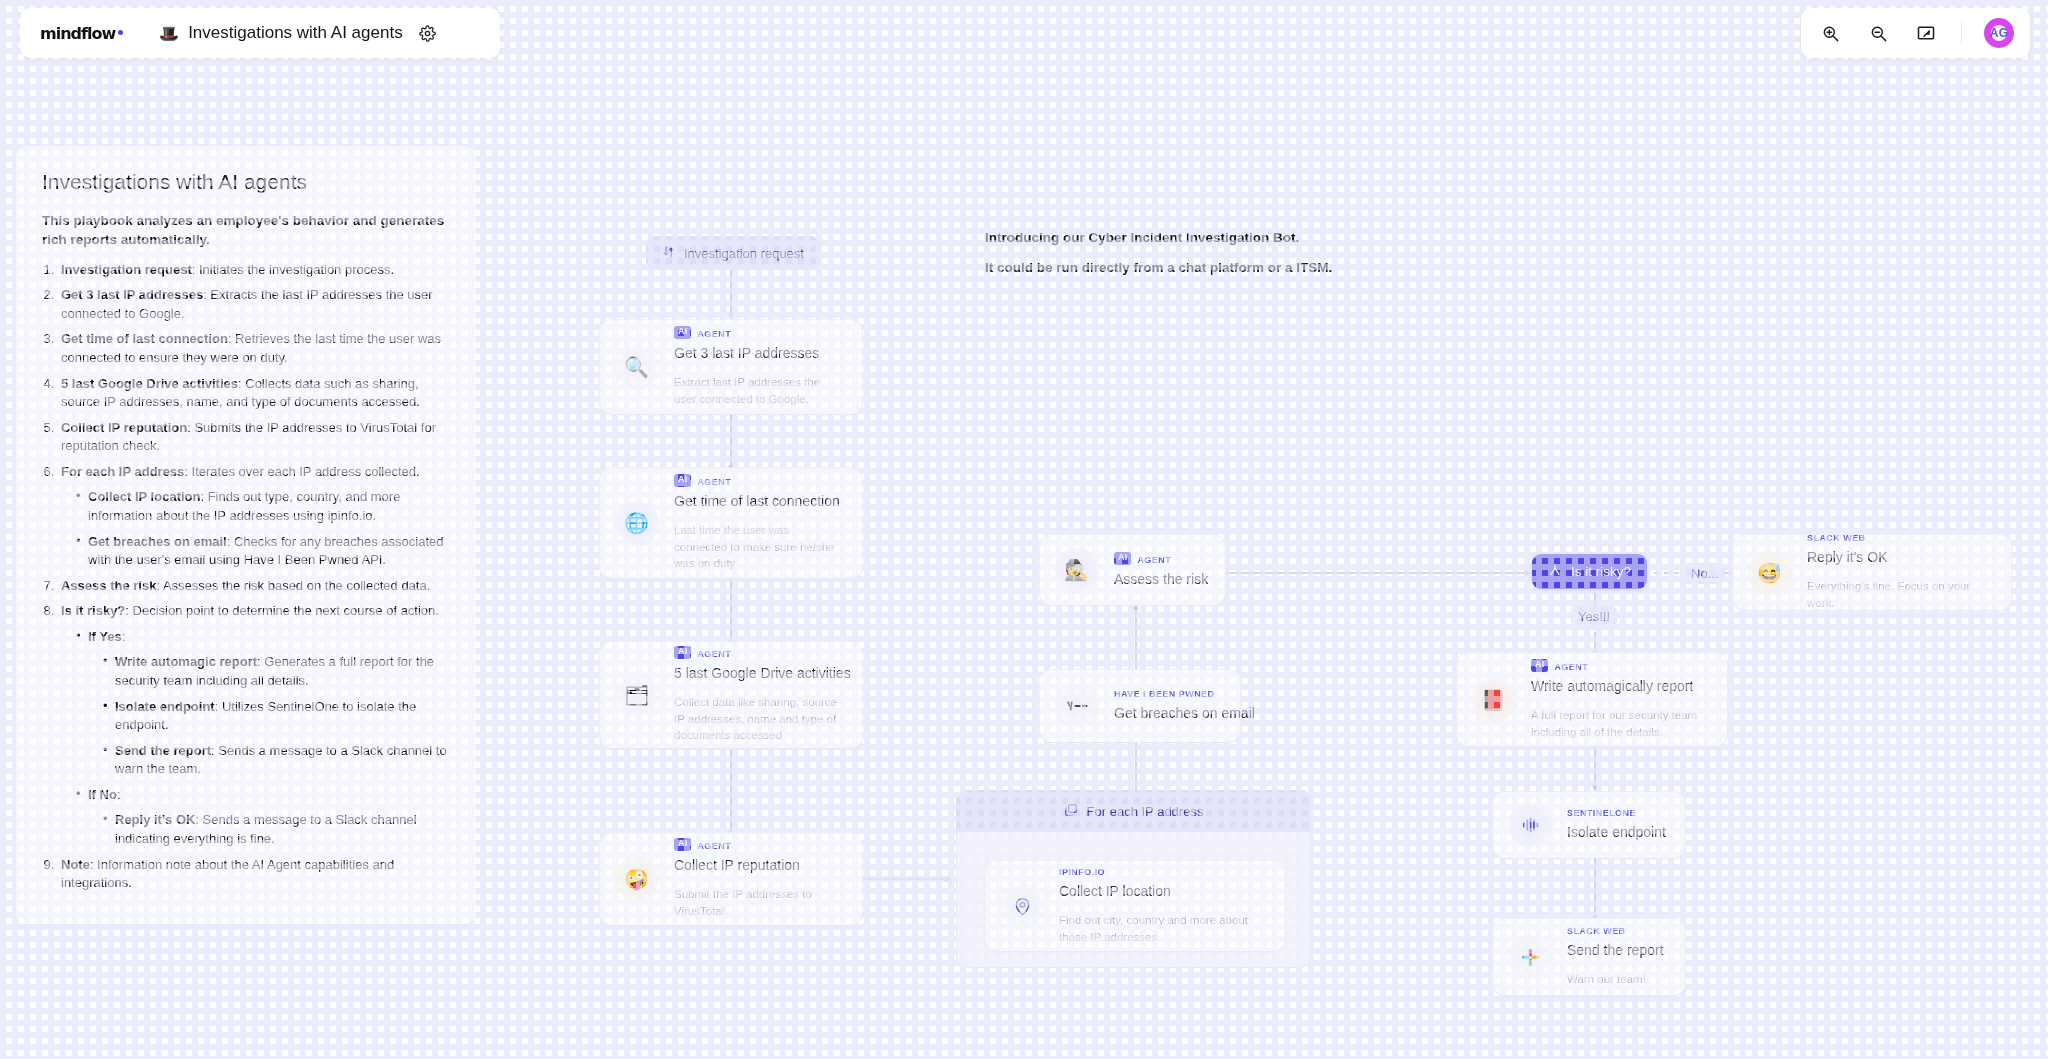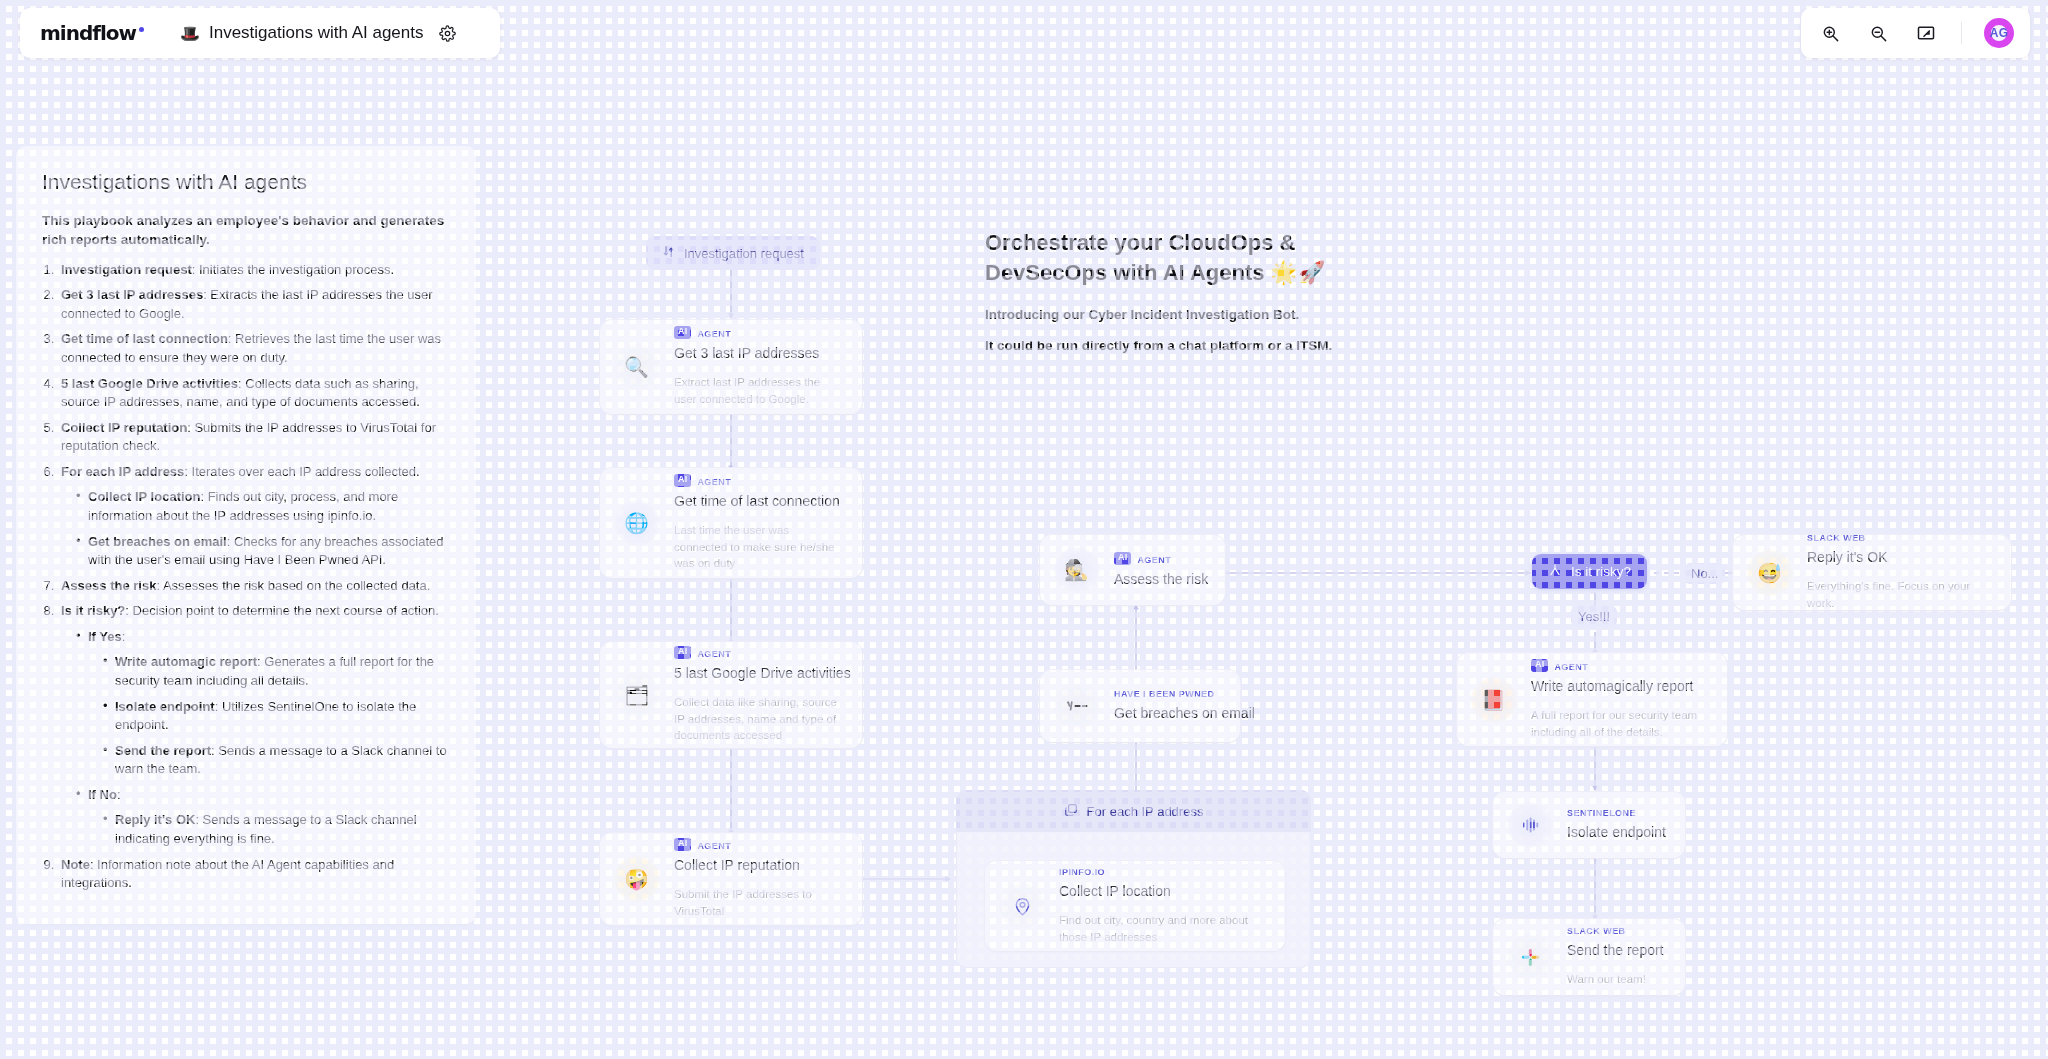--- a/index.html
+++ b/index.html
@@ -40,21 +40,21 @@
     position: absolute; left: 20px; top: 8px;
     height: 50px; min-width: 480px;
     background: #fff; border-radius: 10px;
     box-shadow: 0 1px 4px rgba(20,20,60,.07);
     display: flex; align-items: center; gap: 0px;
     padding: 0 14px 0 20px;
     z-index: 50;
   }
   .logo { display:flex; align-items:baseline; }
   .logo-text {
-    font-size: 20px; font-weight: 700; letter-spacing: -1px;
+    font-size: 16px; font-weight: 700; letter-spacing: -1px;
     color: #111118; font-family: "DejaVu Sans", sans-serif;
   }
   .logo-dot {
     width: 5px; height: 5px; border-radius: 50%;
     background: #4f46e5; margin-left: 3px; align-self: flex-start;
     margin-top: 6px;
   }
   .doc-emoji { font-size: 16px; margin-left: 36px; margin-right: 9px; }
   .doc-title { font-size: 17px; color: #15151c; white-space: nowrap; }
   .gear { margin-left: 16px; display:flex; align-items:center; cursor:pointer; }
@@ -291,21 +291,21 @@
       <li>
         <b>5 last Google Drive activities</b><span>: Collects data such as sharing, source IP addresses, name, and type of documents accessed.</span>
       </li>
       <li>
         <b>Collect IP reputation</b><span>: Submits the IP addresses to VirusTotal for reputation check.</span>
       </li>
       <li>
         <b>For each IP address</b><span>: Iterates over each IP address collected.</span>
         <ul>
           <li>
-            <b>Collect IP location</b><span>: Finds out city, process, and more information about the IP addresses using ipinfo.io.</span>
+            <b>Collect IP location</b><span>: Finds out type, country, and more information about the IP addresses using ipinfo.io.</span>
           </li>
           <li>
             <b>Get breaches on email</b><span>: Checks for any breaches associated with the user's email using Have I Been Pwned API.</span>
           </li>
         </ul>
       </li>
       <li>
         <b>Assess the risk</b><span>: Assesses the risk based on the collected data.</span>
       </li>
       <li>
@@ -335,21 +335,20 @@
           </li>
         </ul>
       </li>
       <li>
         <b>Note</b><span>: Information note about the AI Agent capabilities and integrations.</span>
       </li>
     </ol>
   </div>
 
   <div class="note" style="left:965px; top:212px; width:430px; box-shadow:none; background:transparent; padding:16px 20px;">
-    <h2>Orchestrate your CloudOps &amp; DevSecOps with AI Agents 🌟🚀</h2>
     <p>Introducing our Cyber Incident Investigation Bot.</p>
     <p>It could be run directly from a chat platform or a ITSM.</p>
   </div>
 
   <div class="pill pill-trigger" style="left:646px; top:236px;">
     <span>
       <svg width="13" height="13" viewBox="0 0 24 24" fill="none" stroke="#4b4bb0" stroke-width="2" stroke-linecap="round" stroke-linejoin="round">
         <path d="M7 3 L7 18"></path>
           <path d="M4 15 L7 18 L10 15"></path>
         <path d="M17 21 L17 6"></path>

